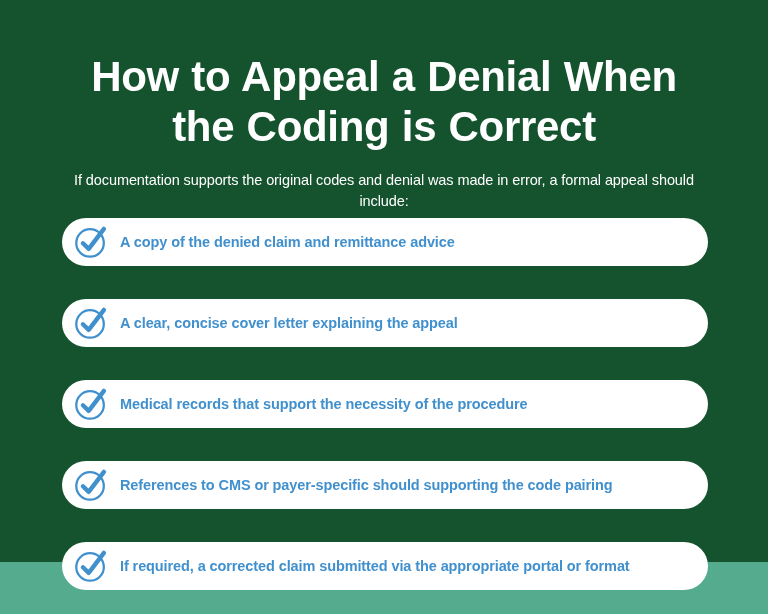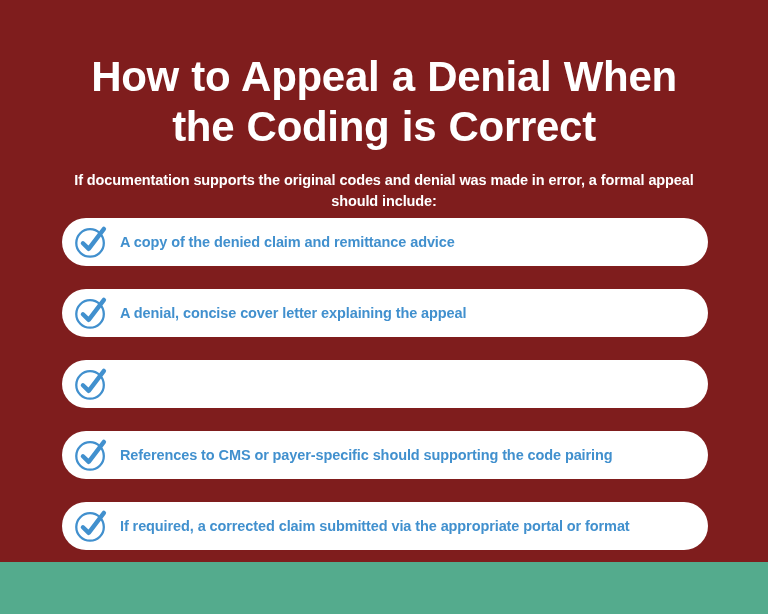--- a/index.html
+++ b/index.html
@@ -13,21 +13,21 @@
     overflow: hidden;
     background: #54ab8d;
     font-family: "Liberation Sans", sans-serif;
     -webkit-font-smoothing: antialiased;
   }
 
   .poster {
     position: relative;
     width: 768px;
     height: 562px;
-    background: #7f1d1d;
+    background: #14532d;
     box-sizing: border-box;
   }
 
   
   .header {
     padding: 0 62px;
     box-sizing: border-box;
   }
 
   .title {
@@ -41,39 +41,39 @@
     letter-spacing: -0.3px;
     word-spacing: 1px;
   }
 
   .subtitle {
     margin: 0;
     padding-top: 18px;
     color: #ffffff;
     font-size: 14.5px;
     line-height: 21px;
-    font-weight: bold;
+    font-weight: normal;
     text-align: center;
     letter-spacing: -0.1px;
   }
 
   
   .list {
     position: absolute;
     left: 62px;
     top: 218px;
     width: 646px;
   }
 
   .pill {
     position: relative;
     display: flex;
     align-items: center;
     height: 48px;
-    margin-bottom: 23px;
+    margin-bottom: 33px;
     background: #ffffff;
     border-radius: 24px;
     box-sizing: border-box;
     padding-left: 10px;
   }
 
   .pill:last-child {
     margin-bottom: 16px;
   }
 
@@ -113,28 +113,29 @@
         <path d="M11.5 21.3 L17.6 27.2 L33.6 6.2" fill="none" stroke="#4190CE" stroke-width="4.6" stroke-linecap="round" stroke-linejoin="round"></path>
       </svg>
       <span class="pill-label">A copy of the denied claim and remittance advice</span>
     </div>
 
     <div class="pill">
       <svg class="pill-icon" viewBox="0 0 40 40">
         <circle cx="19" cy="21" r="14.5" fill="none" stroke="#4190CE" stroke-width="2.4"></circle>
         <path d="M11.5 21.3 L17.6 27.2 L33.6 6.2" fill="none" stroke="#4190CE" stroke-width="4.6" stroke-linecap="round" stroke-linejoin="round"></path>
       </svg>
-      <span class="pill-label">A denial, concise cover letter explaining the appeal</span>
+      <span class="pill-label">A clear, concise cover letter explaining the appeal</span>
     </div>
 
     <div class="pill">
       <svg class="pill-icon" viewBox="0 0 40 40">
         <circle cx="19" cy="21" r="14.5" fill="none" stroke="#4190CE" stroke-width="2.4"></circle>
         <path d="M11.5 21.3 L17.6 27.2 L33.6 6.2" fill="none" stroke="#4190CE" stroke-width="4.6" stroke-linecap="round" stroke-linejoin="round"></path>
       </svg>
+      <span class="pill-label">Medical records that support the necessity of the procedure</span>
     </div>
 
     <div class="pill">
       <svg class="pill-icon" viewBox="0 0 40 40">
         <circle cx="19" cy="21" r="14.5" fill="none" stroke="#4190CE" stroke-width="2.4"></circle>
         <path d="M11.5 21.3 L17.6 27.2 L33.6 6.2" fill="none" stroke="#4190CE" stroke-width="4.6" stroke-linecap="round" stroke-linejoin="round"></path>
       </svg>
       <span class="pill-label">References to CMS or payer-specific should supporting the code pairing</span>
     </div>
 

